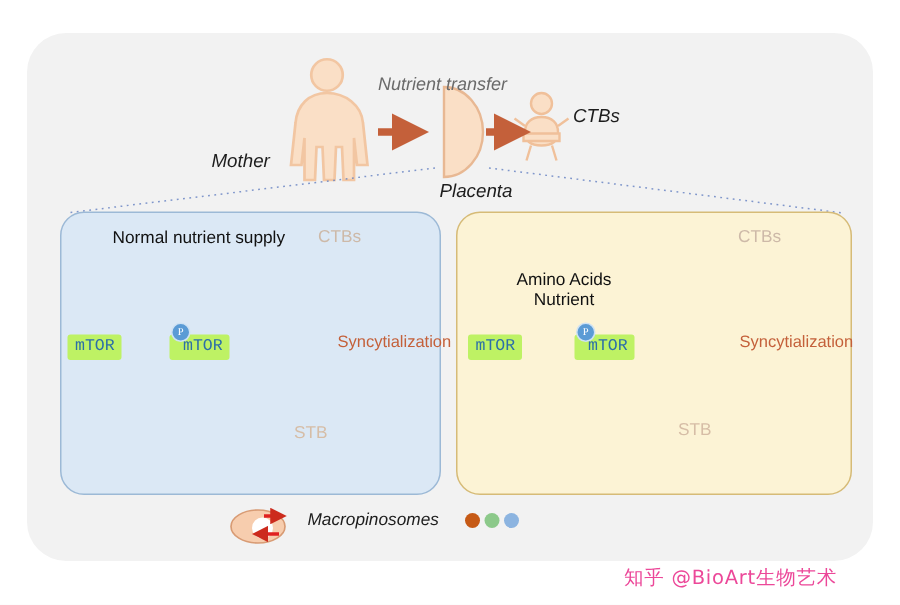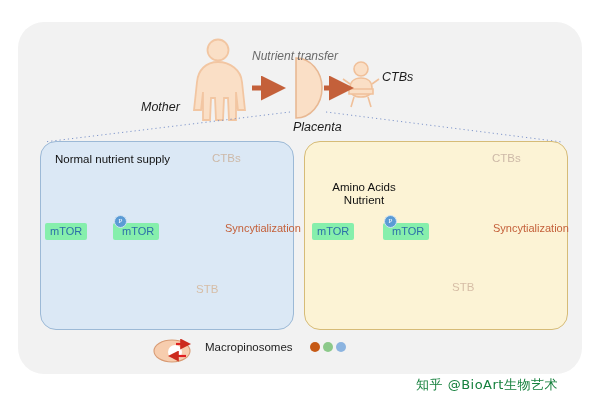--- a/index.html
+++ b/index.html
@@ -19,63 +19,63 @@
   #nutrient-label{left:252px;top:49px;color:#6a6a6a;font-size:12px;}
   #placenta-label{left:293px;top:120px;}
 
   
   .panel{position:absolute;border-radius:16px;}
   #panel-left{left:40px;top:141px;width:252px;height:187px;
       background:#dbe8f5;border:1.4px solid #9cb9d6;}
   #panel-right{left:304px;top:141px;width:262px;height:187px;
       background:#fcf3d5;border:1.4px solid #d6bb77;}
 
-  .panel-title{position:absolute;font-size:11.5px;color:#111;white-space:nowrap;}
+  .panel-title{position:absolute;font-size:11.5px;color:#111;white-space:nowrap;margin-left:20px;}
   #title-left{left:55px;top:153px;}
   #title-right{left:318px;top:153px;}
 
   .ctbs-tag{position:absolute;font-size:11.5px;color:#cdb9a8;white-space:nowrap;text-align:center;}
   #ctbs-left{left:212px;top:152px;}
   #ctbs-right{left:492px;top:152px;}
 
   .stb-tag{position:absolute;font-size:11.5px;color:#d6bda6;white-space:nowrap;}
   #stb-left{left:196px;top:283px;}
   #stb-right{left:452px;top:281px;}
 
   .sync-lbl{position:absolute;font-size:11px;color:#c4603a;white-space:nowrap;}
   #sync-left{left:225px;top:222px;}
   #sync-right{left:493px;top:222px;}
 
-  #aa-shortage{position:absolute;left:318px;top:181px;width:92px;text-align:center;
+  #aa-shortage{position:absolute;left:330px;top:181px;width:92px;text-align:center;
       font-size:11.5px;color:#111;line-height:13px;}
 
   
-  .mtor{position:absolute;background:#86efac;color:#2c6fa8;font-size:11px;
-        padding:2px 5px 3px 5px;border-radius:2px;white-space:nowrap;}
+  .mtor{position:absolute;background:#bef264;color:#2c6fa8;font-size:11px;
+        padding:2px 5px 3px 5px;border-radius:2px;white-space:nowrap;font-family:Liberation Mono, monospace;}
   #mtor-l1{left:45px;top:223px;}
   #mtor-l2{left:113px;top:223px;padding-left:9px;}
   #mtor-r1{left:312px;top:223px;}
   #mtor-r2{left:383px;top:223px;padding-left:9px;}
 
   .pbadge{position:absolute;width:11px;height:11px;border-radius:50%;
       background:#5b9bd5;border:1px solid #cfe2f3;color:#fff;font-size:7px;
       line-height:11px;text-align:center;font-family:"Liberation Serif",serif;}
   #p-left{left:114px;top:215px;}
   #p-right{left:384px;top:215px;}
 
   svg.layer{position:absolute;left:0;top:0;width:600px;height:403px;
       pointer-events:none;overflow:visible;}
 
   
   #legend{position:absolute;left:158px;top:341px;display:flex;align-items:center;gap:7px;}
-  .leg-text{font-size:11.5px;color:#1d1d1d;white-space:nowrap;}
+  .leg-text{font-size:11.5px;color:#1d1d1d;white-space:nowrap;font-style:italic;}
   .dot{width:10px;height:10px;border-radius:50%;display:inline-block;}
   .dots{display:flex;gap:3px;align-items:center;margin-left:10px;}
 
-  #watermark{position:absolute;left:416px;top:376px;font-size:13px;color:#15803d;
+  #watermark{position:absolute;left:416px;top:376px;font-size:13px;color:#ec4899;
       font-family:"DejaVu Sans",sans-serif;white-space:nowrap;letter-spacing:.5px;}
 </style>
 </head>
 <body>
 
 <div id="stage">
 
   <div class="card"></div>
 
   <svg class="layer" viewBox="0 0 600 403">

